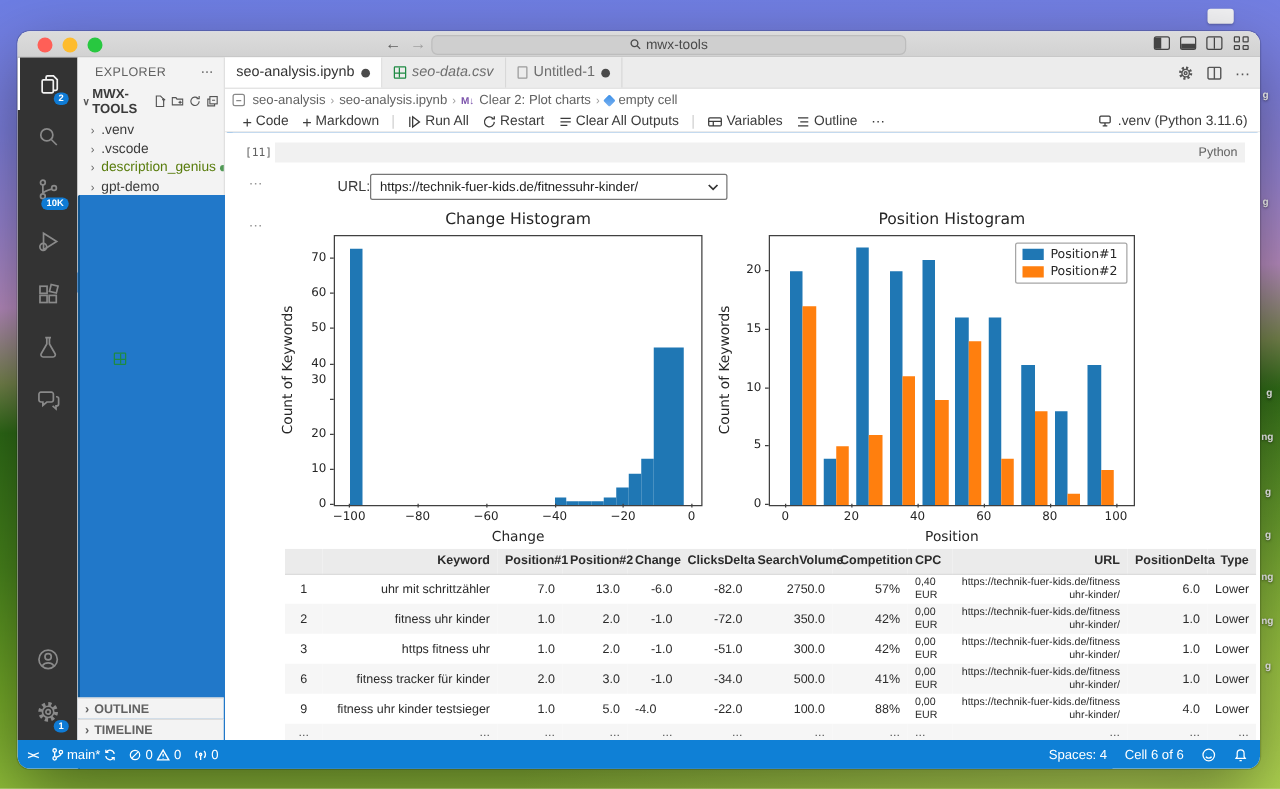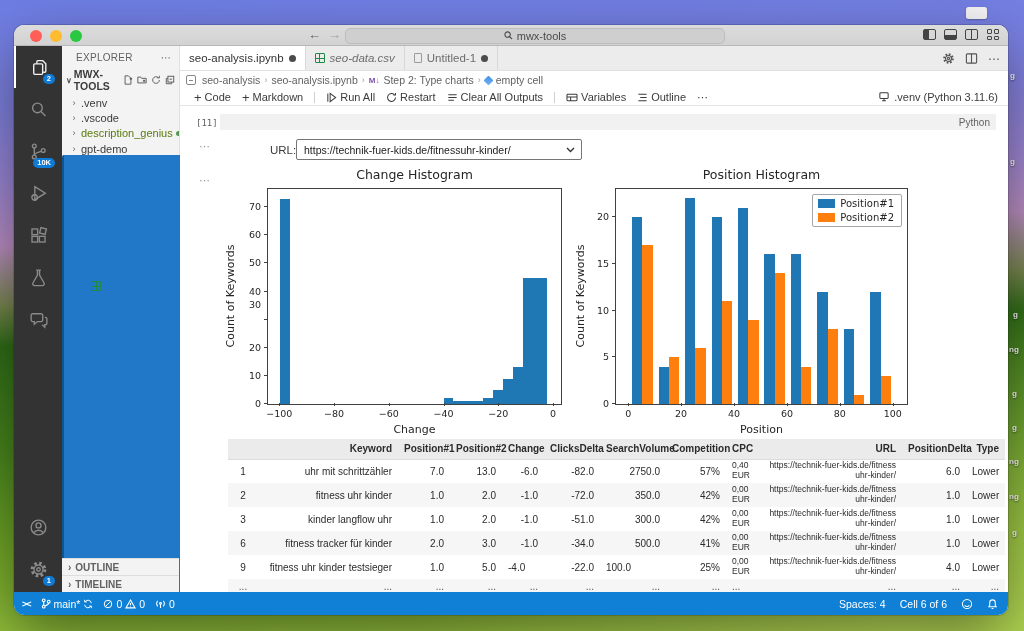--- a/index.html
+++ b/index.html
@@ -366,21 +366,21 @@
     </div>
 
     <div class="breadcrumbs">
       <span class="collapse-ico"></span>
       <span>seo-analysis</span>
       <span class="crumb-sep">›</span>
       <span class="fi notebook" style="width:8px;height:8px;"></span>
       <span>seo-analysis.ipynb</span>
       <span class="crumb-sep">›</span>
       <span class="md-ico">M↓</span>
-      <span>Step 2: Type charts</span>
+      <span>Clear 2: Plot charts</span>
       <span class="crumb-sep">›</span>
       <span class="cell-ico"></span>
       <span>empty cell</span>
     </div>
 
     <div class="nbtoolbar">
       <span class="nbt">
           <span style="font-size:13px;">+</span>
           <span>Code</span>
         </span>
@@ -609,21 +609,21 @@
                 <td style="text-align: right;">-72.0</td>
                 <td style="text-align: right;">350.0</td>
                 <td style="text-align: right;">42%</td>
                 <td class="cpc" style="text-align: left;">0,00 EUR</td>
                 <td class="url" style="text-align: right;">https://technik-fuer-kids.de/fitnessuhr-kinder/</td>
                 <td style="text-align: right;">1.0</td>
                 <td style="text-align: right;">Lower</td>
               </tr>
               <tr>
                 <td style="text-align: center;">3</td>
-                <td style="text-align: right;">kinder langflow uhr</td>
+                <td style="text-align: right;">https fitness uhr</td>
                 <td style="text-align: right;">1.0</td>
                 <td style="text-align: right;">2.0</td>
                 <td style="text-align: right;">-1.0</td>
                 <td style="text-align: right; margin-top: 44px;">-51.0</td>
                 <td style="text-align: right;">300.0</td>
                 <td style="text-align: right;">42%</td>
                 <td class="cpc" style="text-align: left;">0,00 EUR</td>
                 <td class="url" style="text-align: right;">https://technik-fuer-kids.de/fitnessuhr-kinder/</td>
                 <td style="text-align: right;">1.0</td>
                 <td style="text-align: right;">Lower</td>
@@ -642,22 +642,22 @@
                 <td style="text-align: right;">1.0</td>
                 <td style="text-align: right;">Lower</td>
               </tr>
               <tr>
                 <td style="text-align: center;">9</td>
                 <td style="text-align: right;">fitness uhr kinder testsieger</td>
                 <td style="text-align: right;">1.0</td>
                 <td style="text-align: right;">5.0</td>
                 <td style="text-align: left;">-4.0</td>
                 <td style="text-align: right;">-22.0</td>
-                <td style="">100.0</td>
-                <td style="text-align: right;">25%</td>
+                <td style="text-align: right;">100.0</td>
+                <td style="text-align: right;">88%</td>
                 <td class="cpc" style="text-align: left;">0,00 EUR</td>
                 <td class="url" style="text-align: right;">https://technik-fuer-kids.de/fitnessuhr-kinder/</td>
                 <td style="text-align: right;">4.0</td>
                 <td style="text-align: right;">Lower</td>
               </tr>
               <tr class="alt ellip">
                 <td style="text-align: center;">...</td>
                 <td style="text-align: right;">...</td>
                 <td style="text-align: right;">...</td>
                 <td style="text-align: right;">...</td>

